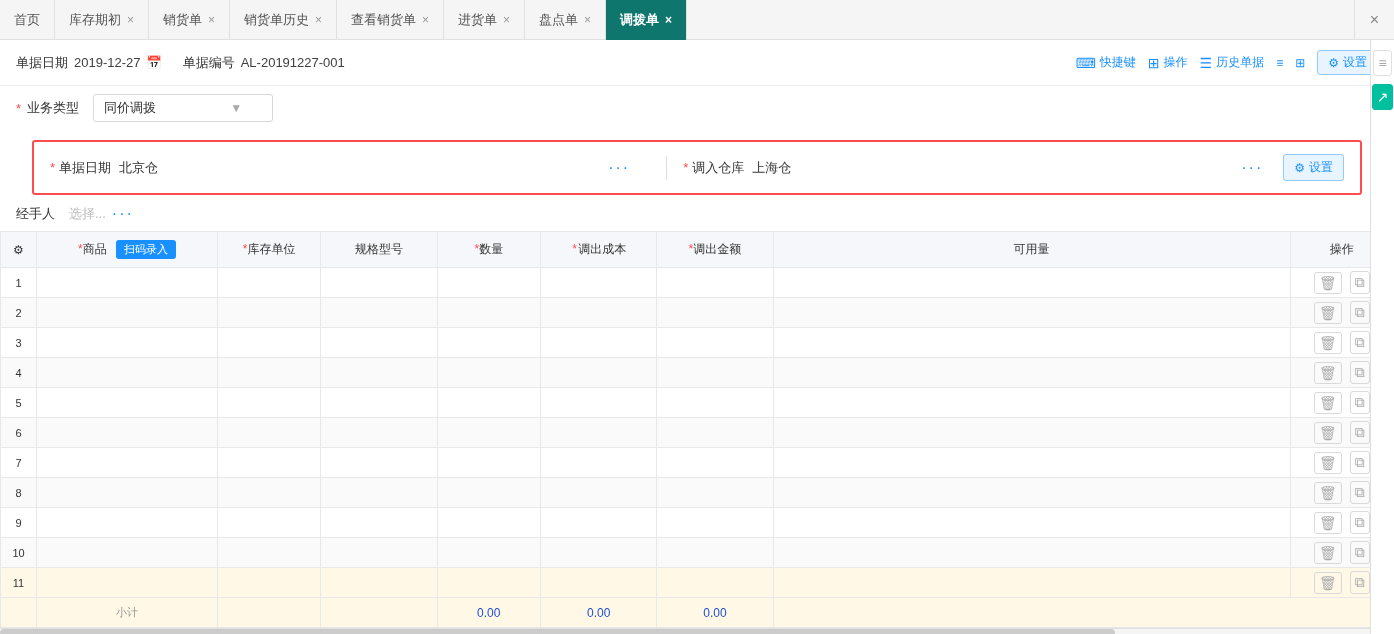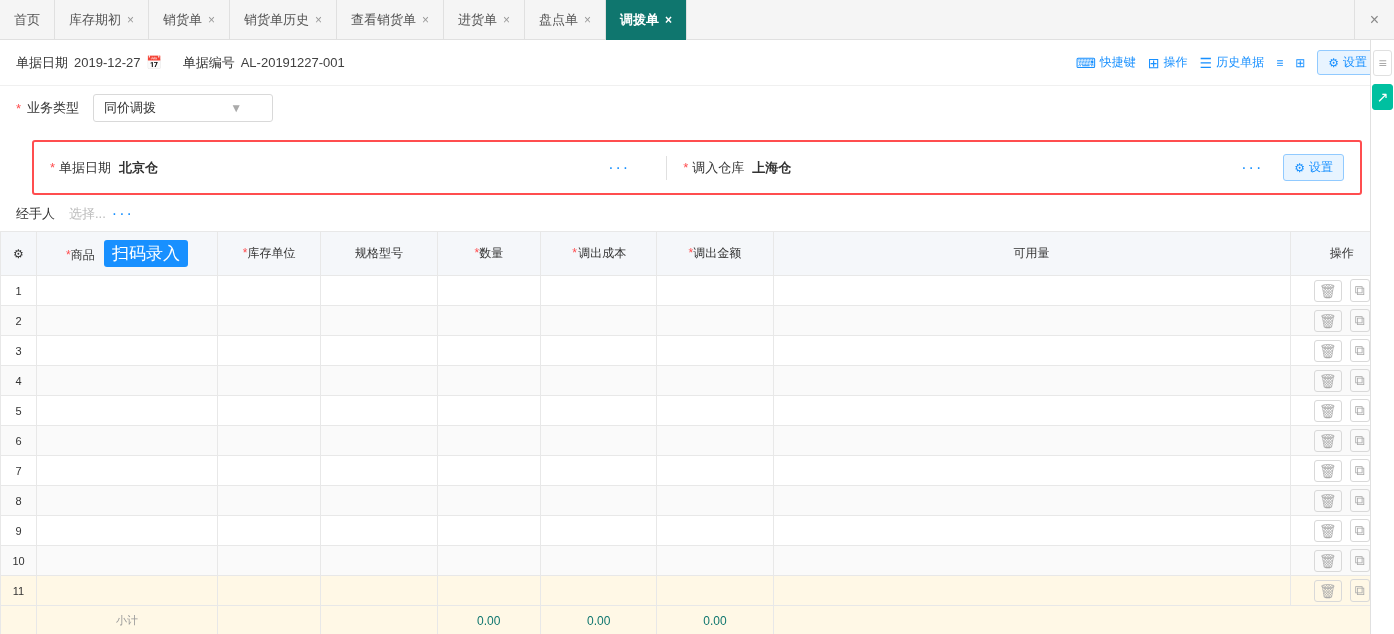--- a/index.html
+++ b/index.html
@@ -49,21 +49,21 @@
     }
 
     
     .red-section {
       border: 2px solid #ff4d4f; margin: 10px 16px; border-radius: 3px;
       padding: 12px 16px; display: flex; align-items: center; gap: 0;
     }
     .field-group { display: flex; align-items: center; flex: 1; }
     .field-star { color: #ff4d4f; margin-right: 4px; }
     .field-name { color: #333; margin-right: 8px; }
-    .field-val { color: #333; font-weight: 700; }
+    .field-val { color: #333; font-weight: 400; }
     .field-dots { color: #1890ff; cursor: pointer; margin-left: auto; margin-right: 20px; font-size: 16px; letter-spacing: 2px; }
     .field-divider { width: 1px; background: #e0e0e0; height: 24px; margin: 0 16px; }
     .settings-gear {
       background: #e8f4ff; border: 1px solid #91caff; color: #1890ff;
       padding: 4px 10px; border-radius: 3px; cursor: pointer; font-size: 12px;
       display: flex; align-items: center; gap: 4px; white-space: nowrap;
     }
 
     
     .biz-row {
@@ -90,21 +90,21 @@
     .data-table td {
       border: 1px solid #e8e8e8; padding: 0; height: 30px; text-align: center;
       color: #333;
     }
     .data-table tbody tr:nth-child(even) { background: #fafafa; }
     .data-table tbody tr:last-child { background: #fff8e6; }
     .row-num { color: #999; font-size: 11px; }
     .col-star { color: #ff4d4f; }
     .scan-btn {
       background: #1890ff; color: #fff; border: none; border-radius: 3px;
-      padding: 2px 8px; cursor: pointer; font-size: 17px; margin-left: 6px;
+      padding: 2px 8px; cursor: pointer; font-size: 11px; margin-left: 6px;
     }
     .action-icons { display: flex; align-items: center; justify-content: center; gap: 8px; }
     .action-icon { color: #aaa; cursor: pointer; font-size: 14px; border: 1px solid #d9d9d9; border-radius: 3px; padding: 2px 4px; }
 
     
     .right-sidebar {
       position: fixed; right: 0; top: 40px; width: 24px; height: calc(100% - 40px);
       display: flex; flex-direction: column; align-items: center; gap: 8px;
       padding-top: 10px; border-left: 1px solid #e0e0e0; background: #fff;
     }
@@ -118,21 +118,21 @@
     .scroll-bar-area {
       height: 8px; background: #f5f5f5; border-top: 1px solid #e0e0e0;
     }
     .scroll-bar-inner {
       height: 8px; width: 80%; background: #ccc; border-radius: 4px;
     }
 
     .table-wrapper { overflow: hidden; margin: 0 0 0 0; }
 
     .subtotal-label { color: #999; font-size: 11px; }
-    .subtotal-val { color: #0f766e; }
+    .subtotal-val { color: #1d4ed8; }
   </style>
 </head>
 <body>
 
 <div class="tab-bar">
   <div class="tab-item">
     <span>首页</span>
   </div>
   <div class="tab-item">
     <span>库存期初</span>

